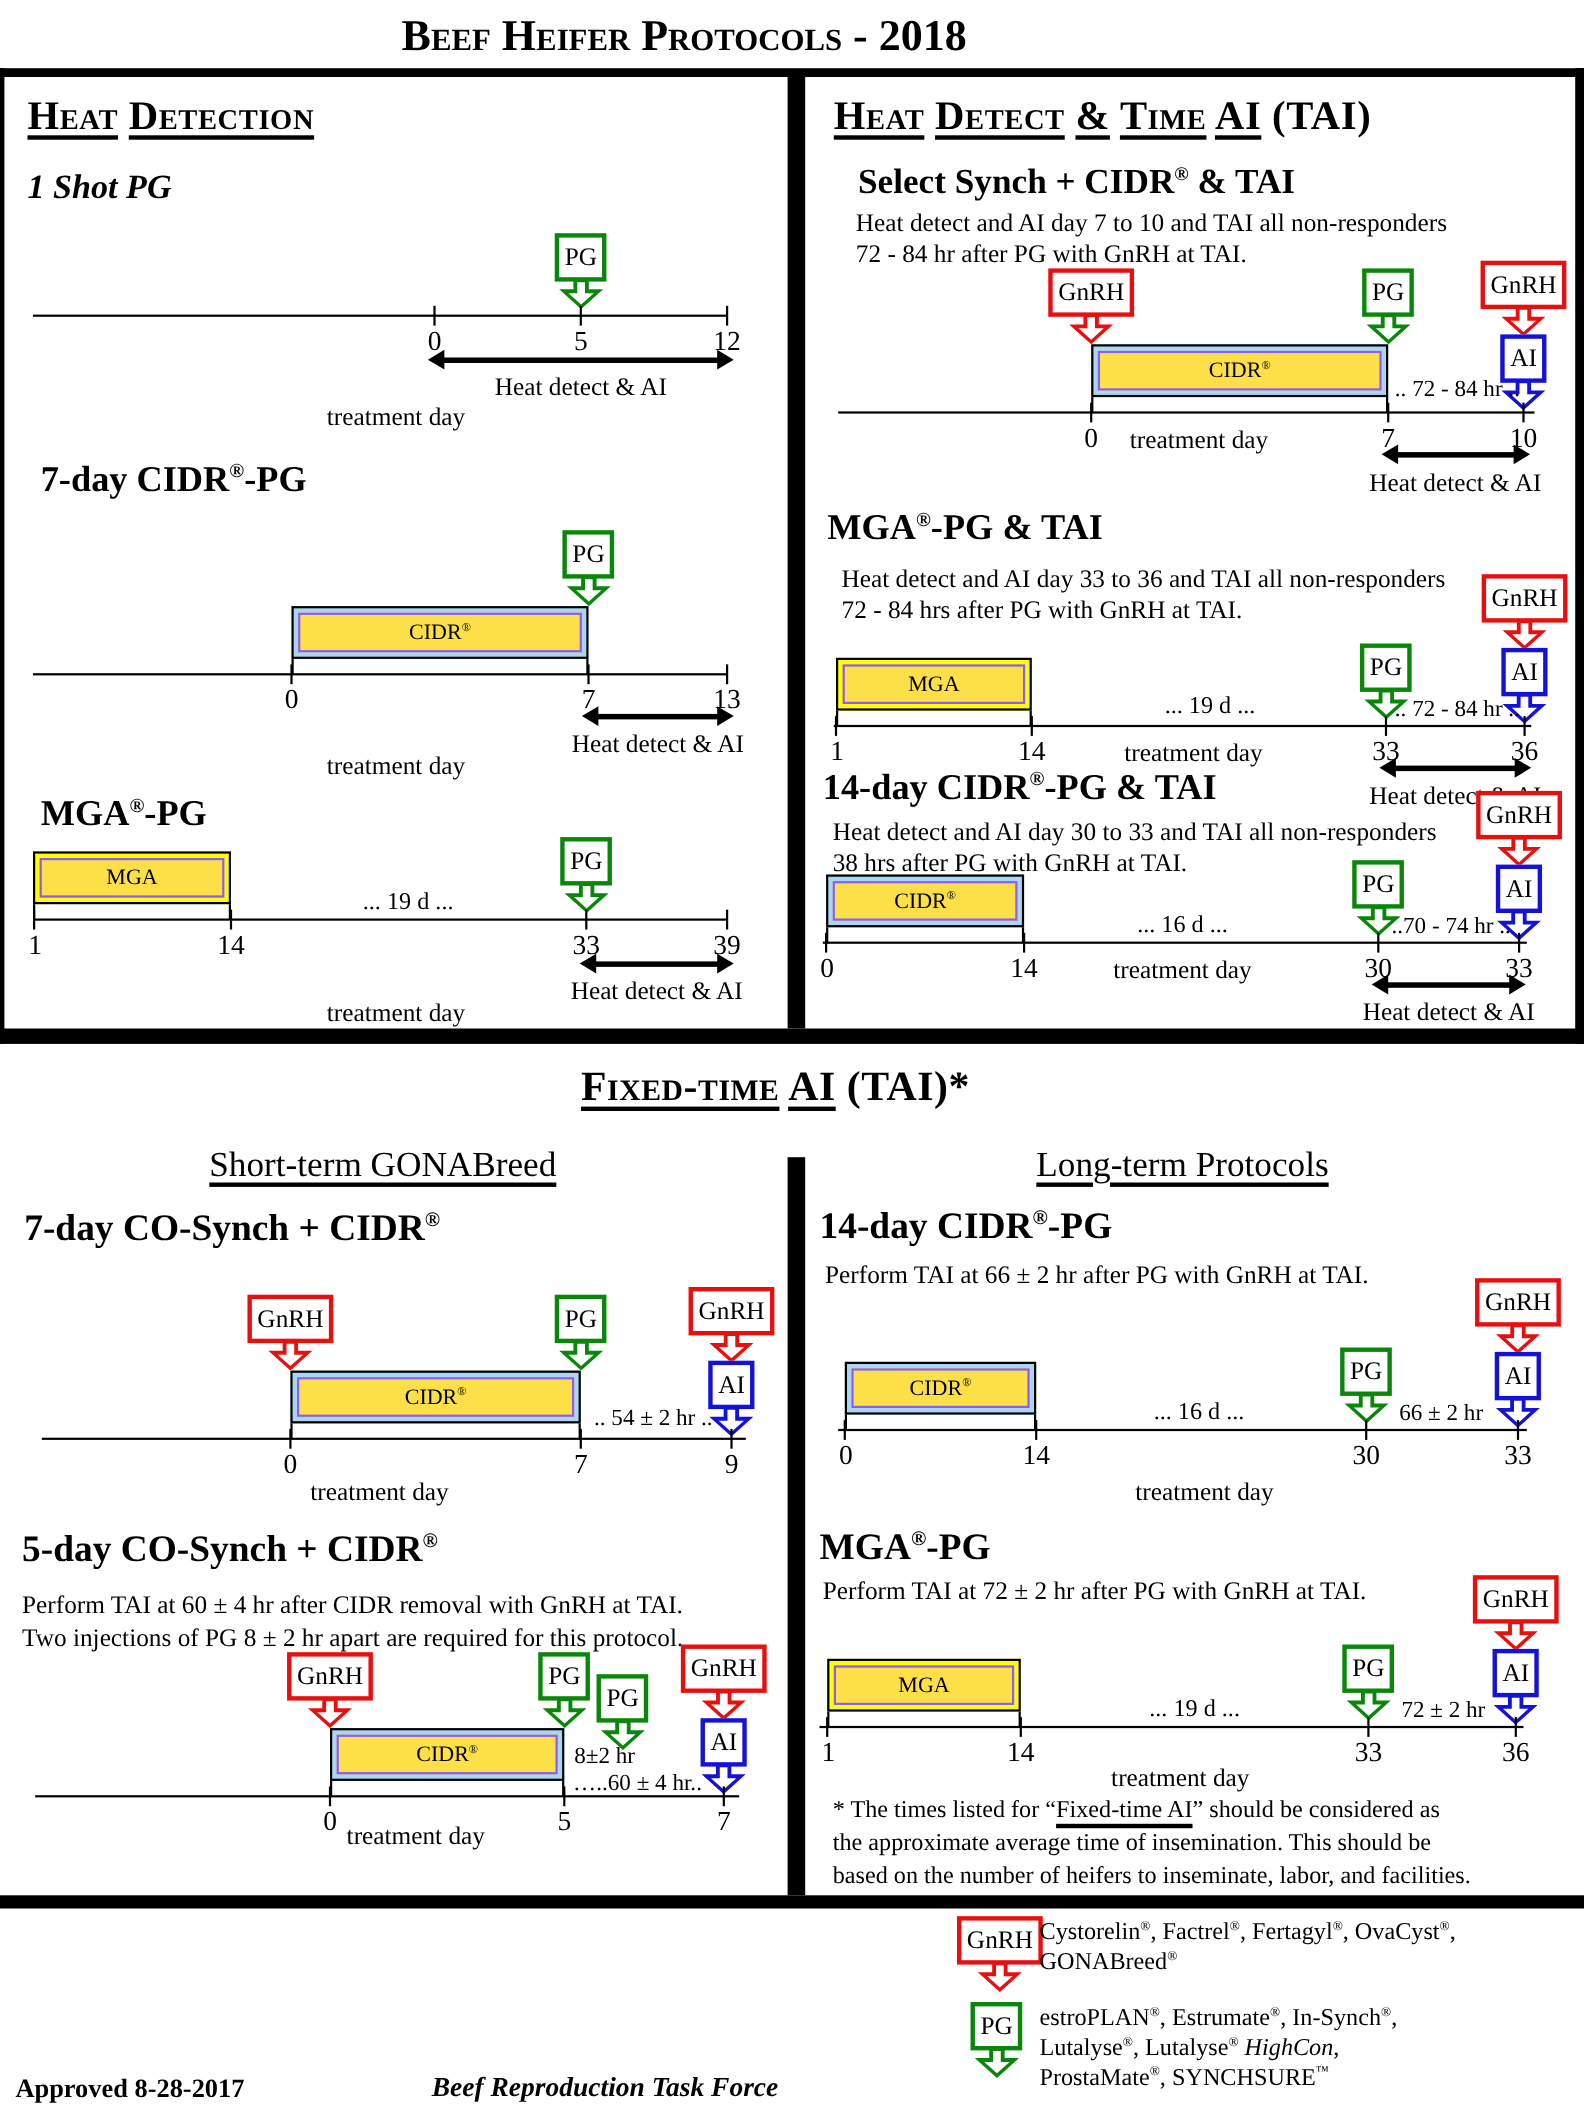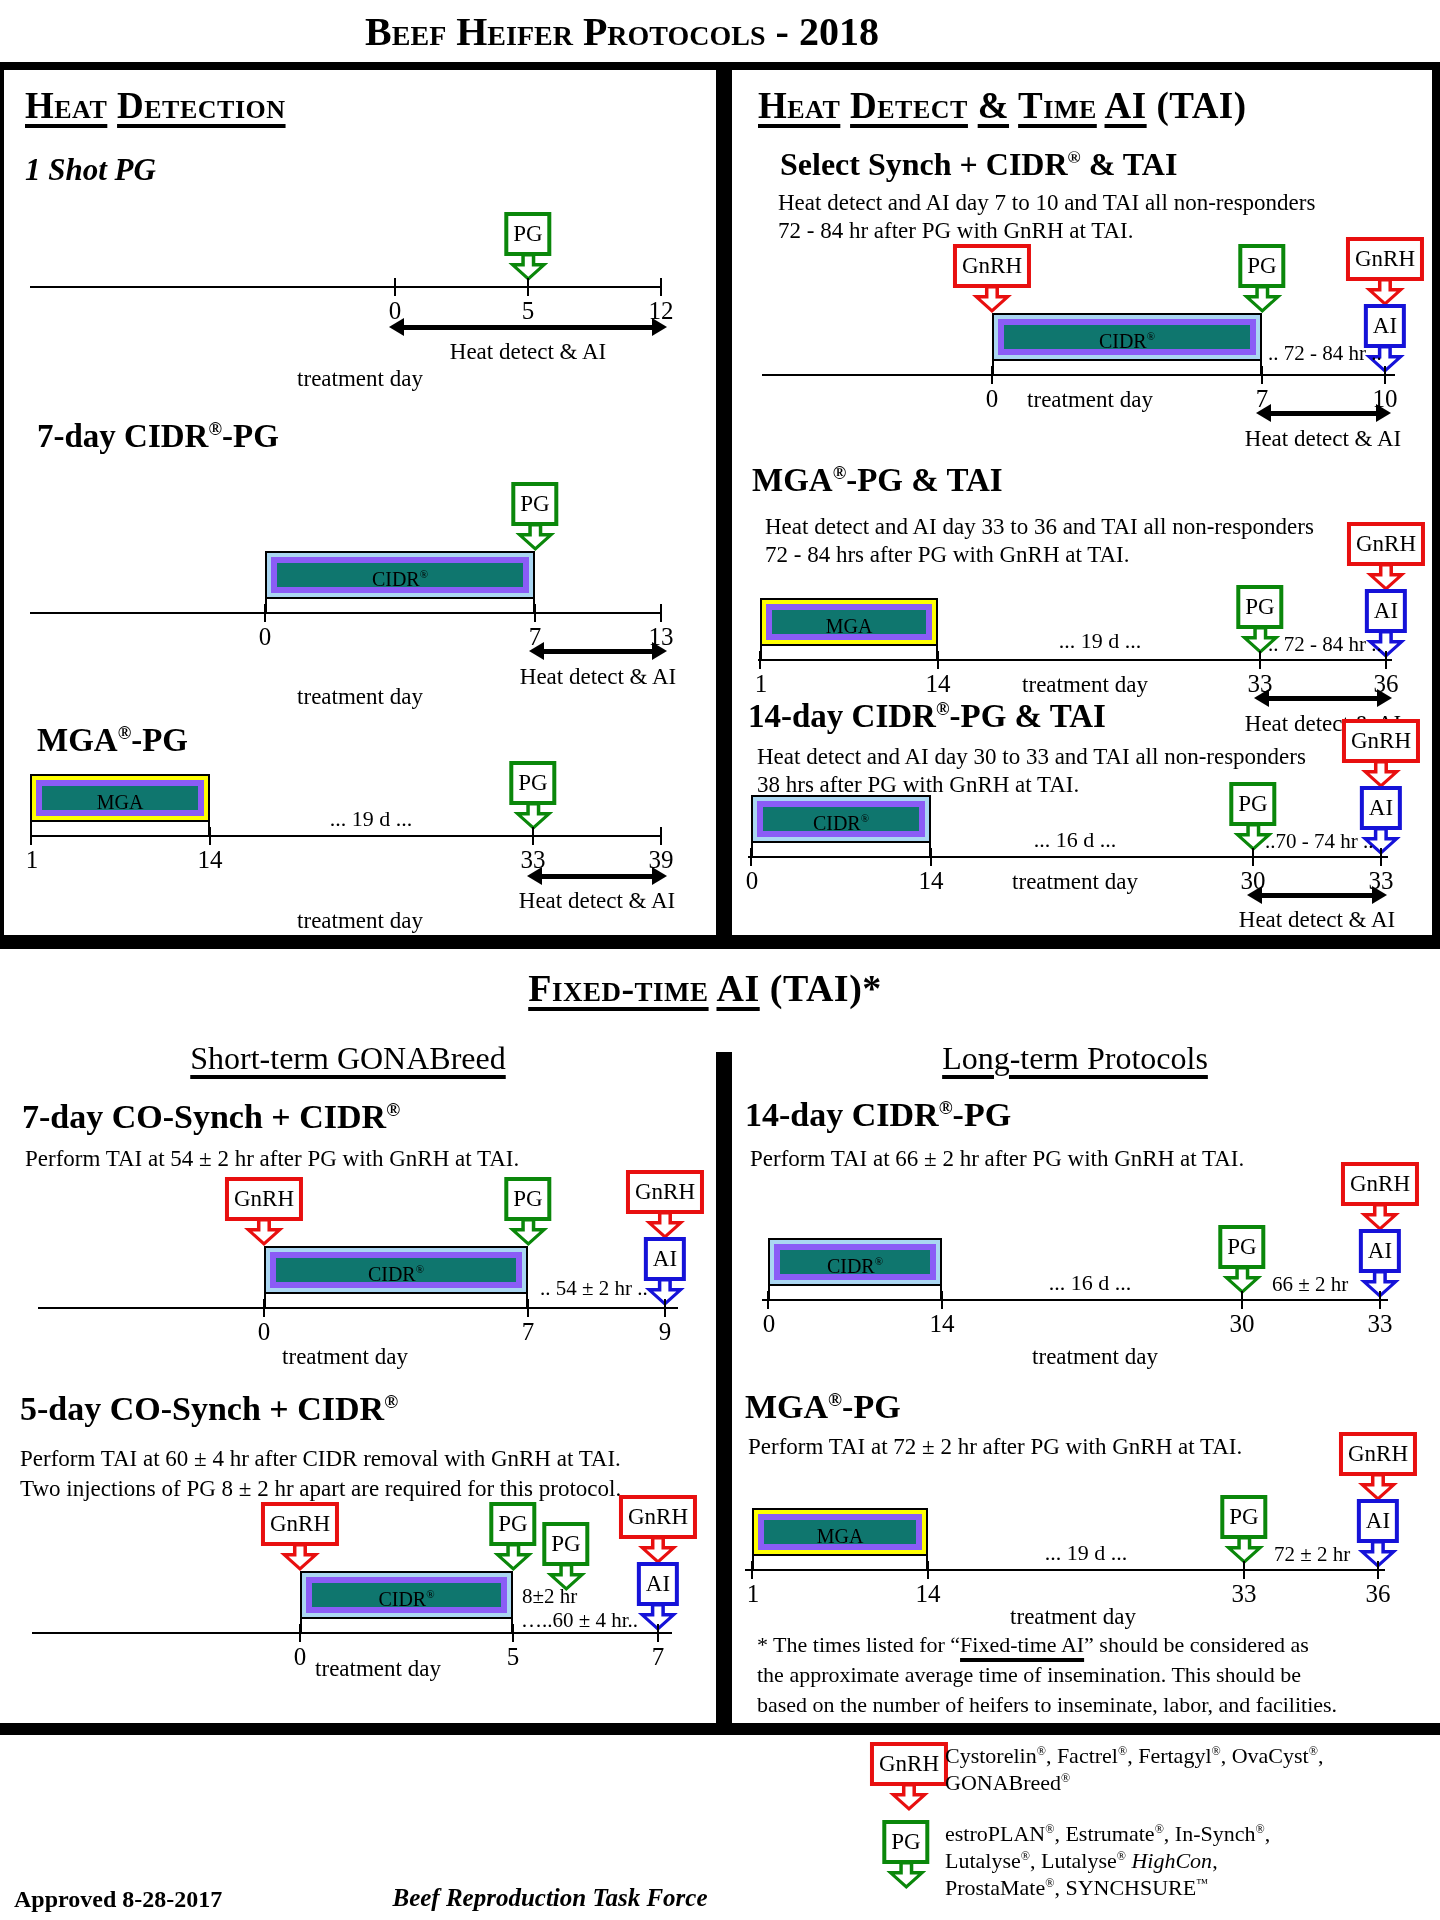--- a/index.html
+++ b/index.html
@@ -22,21 +22,21 @@
   .hrlab{position:absolute;font-size:21px;white-space:nowrap;}
   .tday{position:absolute;font-size:23px;transform:translateX(-50%);white-space:nowrap;}
   .rng{position:absolute;height:5px;background:#000;}
   .rng:before,.rng:after{content:"";position:absolute;top:-7px;border:9px solid transparent;}
   .rng:before{left:-15px;border-right:15px solid #000;}
   .rng:after{right:-15px;border-left:15px solid #000;}
   .rlab{position:absolute;font-size:23px;transform:translateX(-50%);white-space:nowrap;}
   .bar{position:absolute;box-sizing:border-box;height:48px;border:2px solid #000;padding:4px;}
   .bar.cidr{background:var(--cidr);}
   .bar.mga{background:var(--mga);}
-  .barin{box-sizing:border-box;height:100%;border:6px solid #8b5cf6;background:#0f766e;text-align:center;font-size:20px;line-height:32px;}
+  .barin{box-sizing:border-box;height:100%;border:2px solid #8b5cf6;background:#fde047;text-align:center;font-size:20px;line-height:32px;}
   .leg{position:absolute;width:2px;height:14px;background:#000;}
   .mk{position:absolute;display:flex;flex-direction:column;align-items:center;transform:translateX(-50%);}
   .mk-gnrh{--c:var(--red);}
   .mk-pg{--c:var(--green);}
   .mk-ai{--c:var(--blue);}
   .mbox{box-sizing:border-box;border:4px solid var(--c);background:#fff;height:44px;min-width:42px;padding:0 5px;font-size:23px;line-height:35px;text-align:center;white-space:nowrap;}
   .marr{margin-top:-3px;display:block;}
   .fn{position:absolute;font-size:22px;white-space:nowrap;}
   .legend-text{position:absolute;font-size:22px;line-height:27px;white-space:nowrap;}
   sup.reg{font-size:55%;vertical-align:super;line-height:0;}
@@ -260,21 +260,20 @@
   <div class="num" style="left:1381px;top:867px;">33</div>
   <div class="tday" style="left:1075px;top:869px;">treatment day</div>
   <div class="rng" style="left:1253px;top:893px;width:128px;"></div>
   <div class="rlab" style="left:1317px;top:907px;">Heat detect &amp; AI</div>
 
   <div class="hdr" style="left:705px;top:966px;transform:translateX(-50%);font-size:38px;"><span><span class="uln">Fixed-time</span> <span class="uln">AI</span></span><span> (TAI)*</span></div>
   <div class="subhdr uln" style="left:348px;top:1040px;">Short-term GONABreed</div>
   <div class="subhdr uln" style="left:1075px;top:1040px;">Long-term Protocols</div>
 
   <div class="ptitle" style="left:22px;top:1098px;font-size:34px;">7-day CO-Synch + CIDR<sup class="reg">®</sup></div>
-  <div class="desc" style="left:25px;top:1146px;">Perform TAI at 54 ± 2 hr after PG with GnRH at TAI.</div>
   <div class="mk mk-gnrh" style="left:264px;top:1177px;">
     <div class="mbox">GnRH</div>
     <svg class="marr" width="40" height="28">
         <use href="#arr"></use>
       </svg>
   </div>
   <div class="mk mk-pg" style="left:528px;top:1177px;">
     <div class="mbox">PG</div>
     <svg class="marr" width="40" height="28">
         <use href="#arr"></use>

